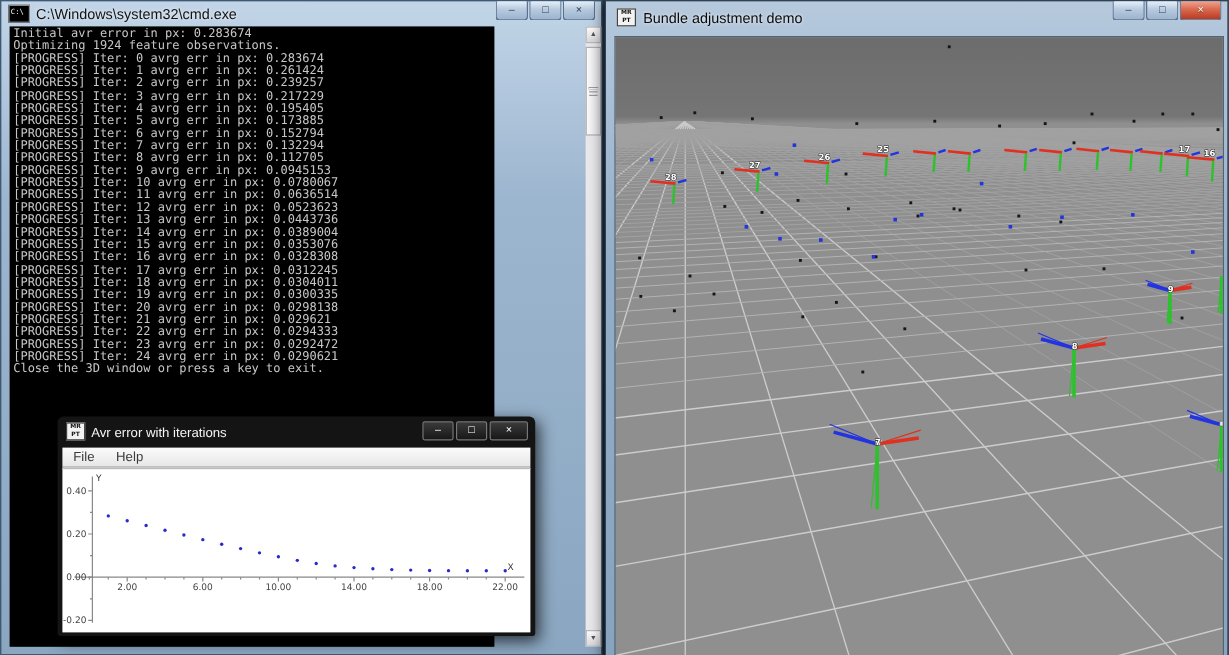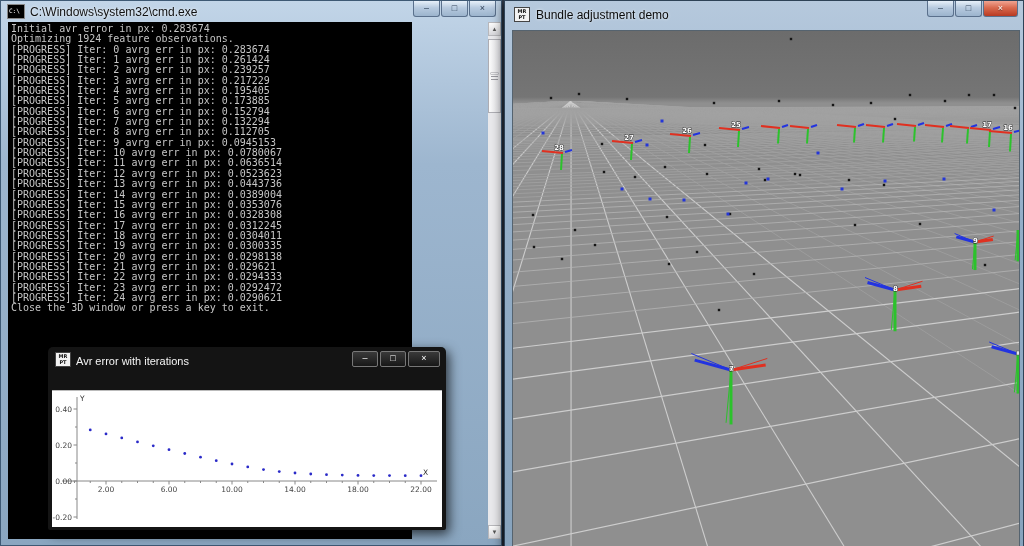--- a/index.html
+++ b/index.html
@@ -487,20 +487,24 @@
 <div class="win" id="plot-window">
   <div id="plot-title">
     <div class="mrpt-icon">MR PT</div>
     <span class="t">Avr error with iterations</span>
   </div>
   <div class="dark-capbtns">
     <div class="dark-capbtn">–</div>
     <div class="dark-capbtn">□</div>
     <div class="dark-capbtn wide">×</div>
   </div>
+  <div id="plot-menubar">
+    <span>File</span>
+    <span>Help</span>
+  </div>
   <div id="plot-area">
     <svg id="plot-svg" width="390" height="136">
         <line x1="10" y1="90" x2="385" y2="90" stroke="#888" stroke-width="1"></line>
         <line x1="25" y1="6" x2="25" y2="128" stroke="#888" stroke-width="1"></line>
         <line x1="22.5" y1="90" x2="22.5" y2="92" stroke="#888" stroke-width="1"></line>
         <line x1="38.25" y1="90" x2="38.25" y2="92" stroke="#888" stroke-width="1"></line>
         <line x1="54" y1="90" x2="54" y2="93.5" stroke="#888" stroke-width="1"></line>
         <line x1="69.75" y1="90" x2="69.75" y2="92" stroke="#888" stroke-width="1"></line>
         <line x1="85.5" y1="90" x2="85.5" y2="92" stroke="#888" stroke-width="1"></line>
         <line x1="101.25" y1="90" x2="101.25" y2="92" stroke="#888" stroke-width="1"></line>

